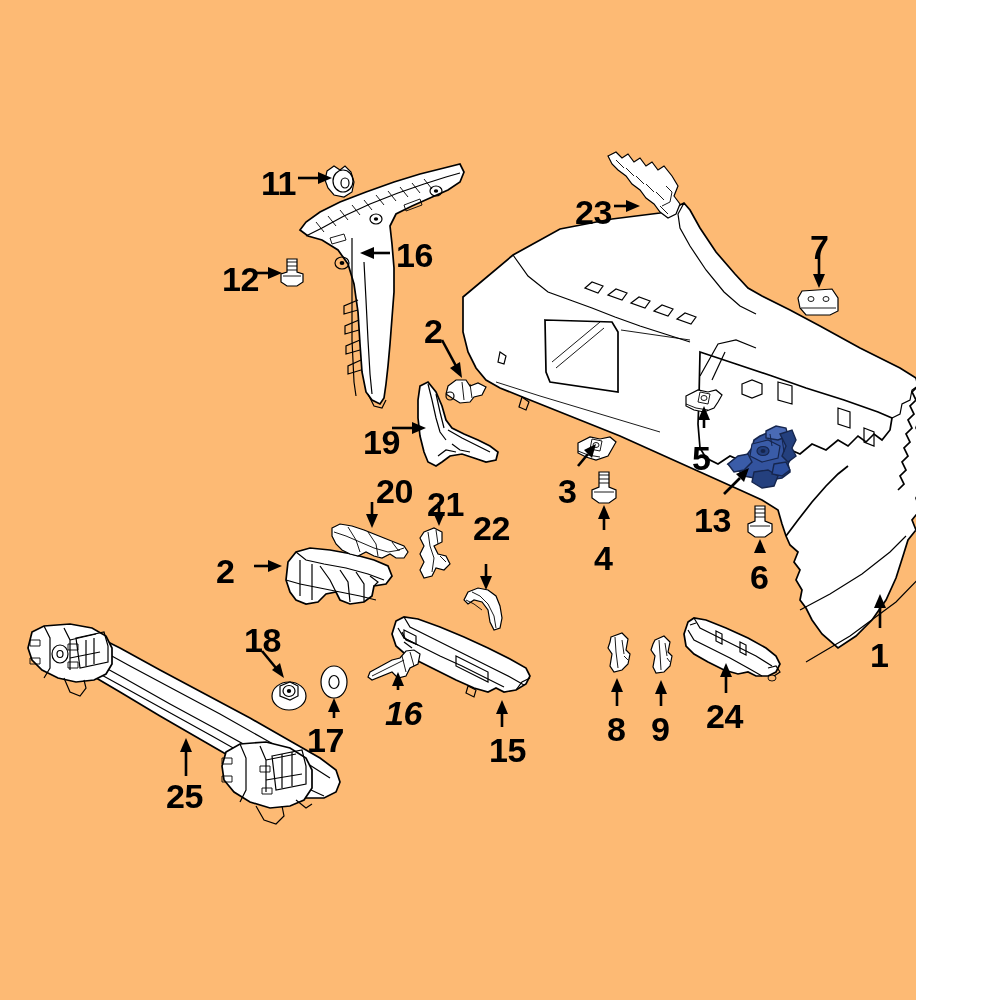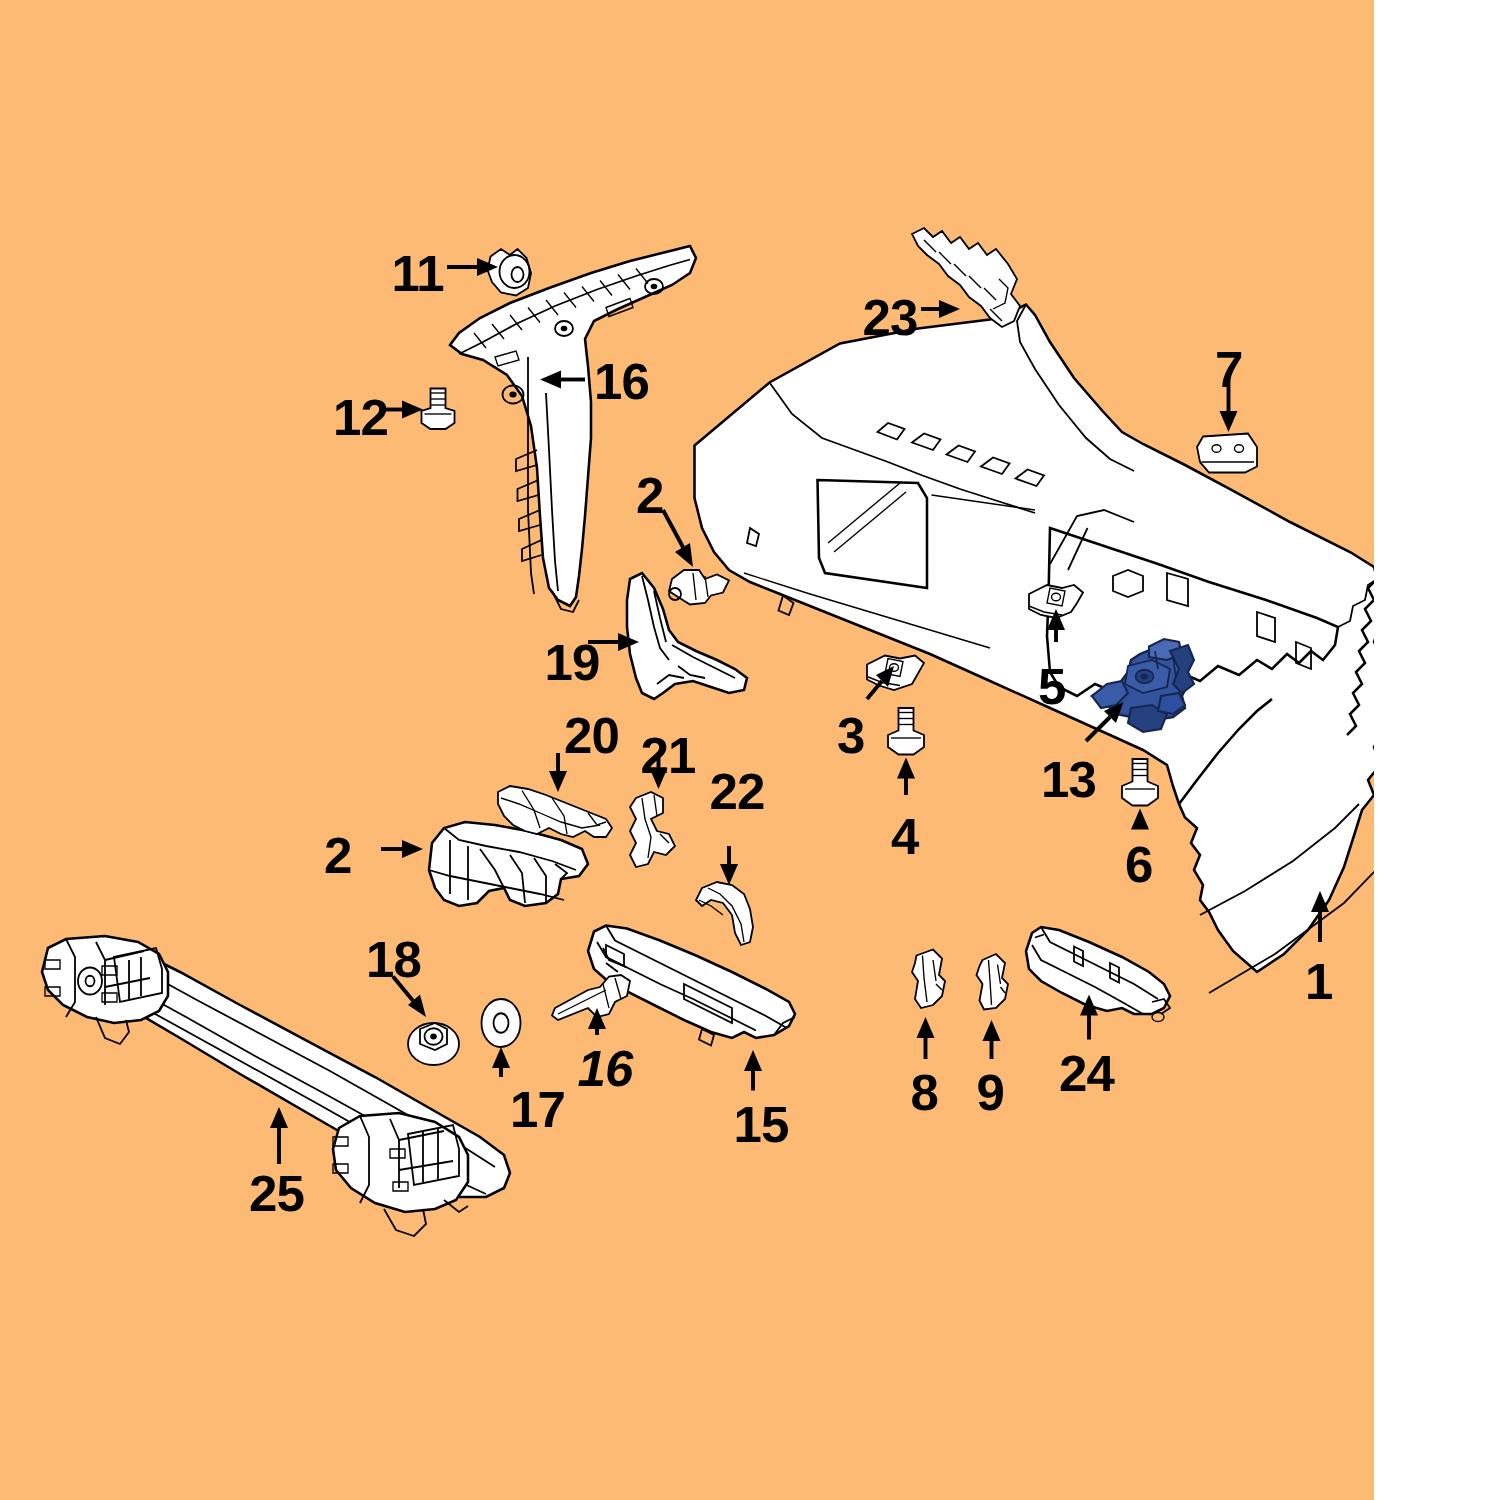--- a/index.html
+++ b/index.html
@@ -554,21 +554,21 @@
   <div class="callout-label" style="left:558px; top:474px;">3</div>
   <div class="callout-label" style="left:594px; top:541px;">4</div>
   <div class="callout-label" style="left:692px; top:441px;">5</div>
   <div class="callout-label" style="left:750px; top:560px;">6</div>
   <div class="callout-label" style="left:694px; top:503px;">13</div>
   <div class="callout-label" style="left:216px; top:554px;">2</div>
   <div class="callout-label" style="left:376px; top:474px;">20</div>
   <div class="callout-label" style="left:427px; top:487px;">21</div>
   <div class="callout-label" style="left:473px; top:511px;">22</div>
   <div class="callout-label" style="left:244px; top:623px;">18</div>
-  <div class="callout-label" style="left:340px; top:723px;">17</div>
+  <div class="callout-label" style="left:307px; top:723px;">17</div>
   <div class="callout-label" style="left:385px; top:696px;font-style:italic;">16</div>
   <div class="callout-label" style="left:489px; top:733px;">15</div>
   <div class="callout-label" style="left:607px; top:712px;">8</div>
   <div class="callout-label" style="left:651px; top:712px;">9</div>
   <div class="callout-label" style="left:706px; top:699px;">24</div>
   <div class="callout-label" style="left:870px; top:638px;">1</div>
   <div class="callout-label" style="left:166px; top:779px;">25</div>
 
 </div>
 

